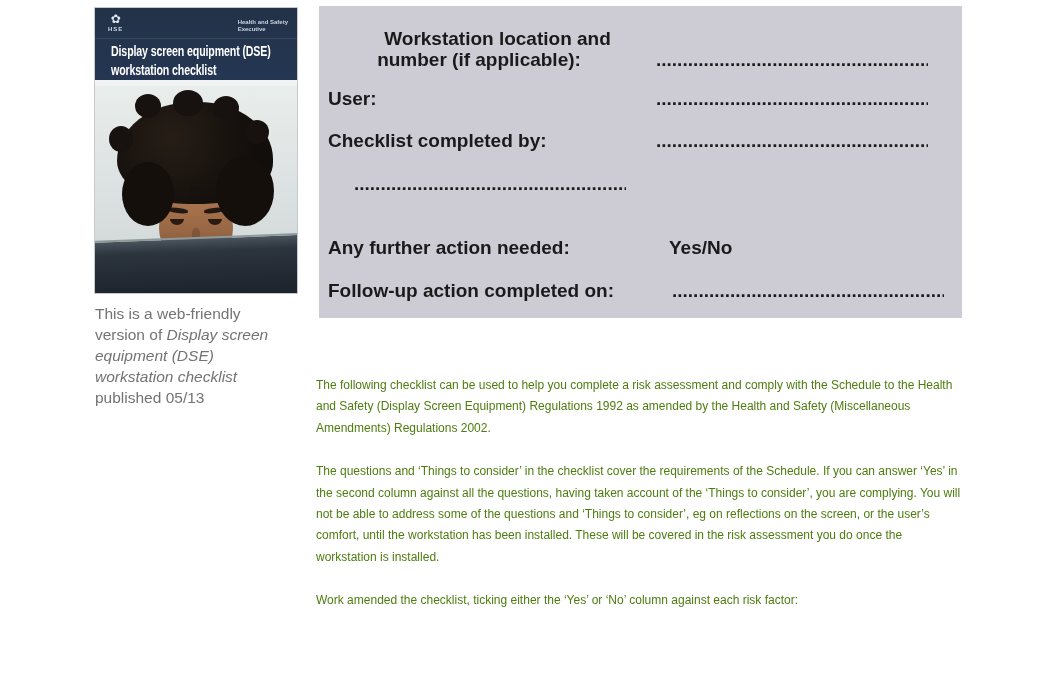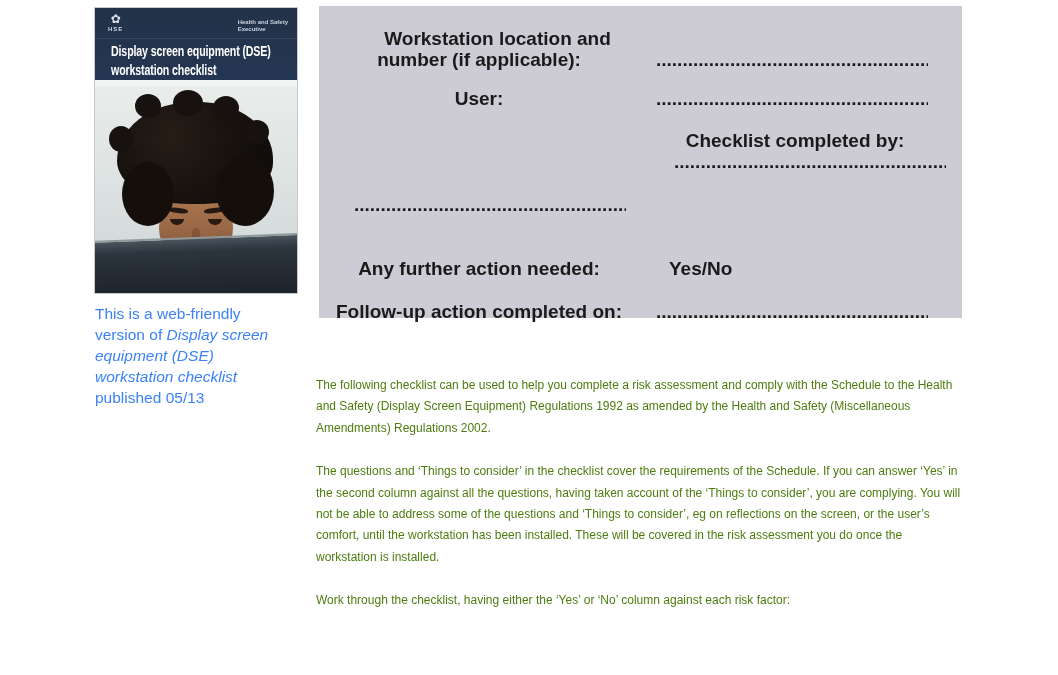--- a/index.html
+++ b/index.html
@@ -77,42 +77,42 @@
     position: absolute; left: -8%; bottom: -8px; width: 116%; height: 64px;
     background: linear-gradient(180deg, #4a545d 0%, #2c343e 20%, #232a33 60%, #1b2129 100%);
     border-top: 2px solid #8d999b;
     transform: rotate(-2.2deg);
     z-index: 3;
   }
 
   
   .caption {
     position: absolute; left: 95px; top: 303px; width: 178px;
-    font-size: 15.5px; line-height: 21px; color: #3b82f6;
+    font-size: 15.5px; line-height: 21px; color: #737373;
   }
   .caption em { font-style: italic; }
 
   
   .form-box {
     position: absolute; left: 319px; top: 6px;
     width: 643px; height: 312px;
     background: #cdccd5;
     padding: 22px 16px 0 9px;
     font-size: 19px; font-weight: bold; line-height: 21px; color: #1a1a1a;
   }
   .form-row { display: flex; align-items: flex-end; }
-  .form-label { width: 302px; text-align: center; white-space: pre-line; }
+  .form-label { width: 302px; text-align: left; white-space: pre-line; }
   .form-label.first { text-align: center; text-indent: 37px; }
   .form-value { margin-left: 26px; }
   .form-value.dots { width: 272px; overflow: hidden; white-space: nowrap; }
   .row-2 { margin-top: 18px; }
-  .row-3 { margin-top: 21px; flex-direction: column; }
+  .row-3 { margin-top: 21px; }
   .row-4 { margin-top: 22px; }
   .row-5 { margin-top: 43px; gap: 13px; }
-  .row-6 { margin-top: 22px; }
+  .row-6 { margin-top: 22px; gap: 16px; }
 
   
   .content {
     position: absolute; left: 316px; top: 344px; width: 649px;
     font-size: 12px; line-height: 21.4px; color: #4d7c0f; margin-top: 31px;
   }
   .content p { margin: 0 0 22px 0; }
 </style>
 </head>
 <body>
@@ -179,16 +179,16 @@
     </div>
     <div class="form-row row-6">
       <div class="form-label">Follow-up action completed on:</div>
       <div class="form-value dots">....................................................</div>
     </div>
   </div>
 
   <div class="content">
     <p>The following checklist can be used to help you complete a risk assessment and comply with the Schedule to the Health and Safety (Display Screen Equipment) Regulations 1992 as amended by the Health and Safety (Miscellaneous Amendments) Regulations 2002.</p>
     <p>The questions and ‘Things to consider’ in the checklist cover the requirements of the Schedule. If you can answer ‘Yes’ in the second column against all the questions, having taken account of the ‘Things to consider’, you are complying. You will not be able to address some of the questions and ‘Things to consider’, eg on reflections on the screen, or the user’s comfort, until the workstation has been installed. These will be covered in the risk assessment you do once the workstation is installed.</p>
-    <p>Work through the checklist, having either the ‘Yes’ or ‘No’ column against each risk factor:</p>
+    <p>Work amended the checklist, ticking either the ‘Yes’ or ‘No’ column against each risk factor:</p>
   </div>
 
 </div>
 
 </body></html>

